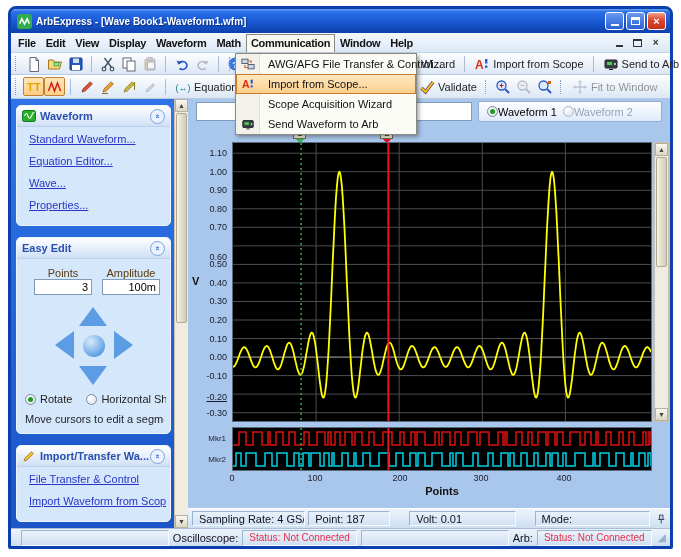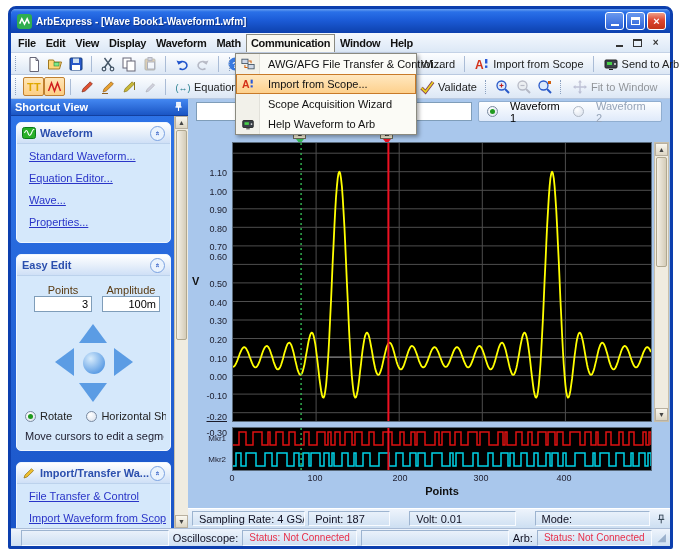--- a/index.html
+++ b/index.html
@@ -77,26 +77,26 @@
   .eehint{font-size:11px;color:#223;margin:8px 6px 8px 8px;white-space:nowrap;overflow:hidden;}
   
   .sbscroll{width:13px;background:#f0ece0;border-left:1px solid #c8c0ac;position:relative;flex:none;}
   .sarrow{position:absolute;left:0;width:13px;height:13px;background:linear-gradient(180deg,#faf8f0,#ddd6c4);border:1px solid #b8b0a0;box-sizing:border-box;font-size:7px;color:#444;display:flex;align-items:center;justify-content:center;}
   .sthumb{position:absolute;left:1px;width:11px;background:linear-gradient(90deg,#f4f0e6,#d4ccb8);border:1px solid #b0a890;border-radius:2px;box-sizing:border-box;}
   
   .content{flex:1;position:relative;background:#a9c7ec;min-width:0;}
   .toprow{position:absolute;left:0;top:0;right:0;height:26px;}
   .winput{position:absolute;left:8px;top:3px;width:276px;height:19px;border:1px solid #7f9db9;background:#fff;box-sizing:border-box;font-size:11px;padding:0 3px;font-family:"Liberation Sans",sans-serif;}
   .rgroup{position:absolute;left:290px;top:2px;width:184px;height:21px;background:linear-gradient(180deg,#fdfeff,#dfeafa);border:1px solid #90aed0;border-radius:2px;display:flex;align-items:center;gap:6px;padding:0 8px;box-sizing:border-box;font-size:11px;}
-  .rgroup .opt{display:flex;align-items:center;gap:12px;}
+  .rgroup .opt{display:flex;align-items:center;gap:0;}
   .rgroup .dis-l{color:#96a4b8;}
   .flag{position:absolute;width:13px;height:13px;background:#f6efd6;border:1px solid #6b6b5a;font-size:9px;color:#222;text-align:center;line-height:12px;box-sizing:border-box;}
   .fstem{position:absolute;width:0;height:0;border-left:4px solid transparent;border-right:4px solid transparent;border-top:5px solid;}
   .plotwrap{position:absolute;left:44px;top:43px;width:420px;height:280px;background:#000;border:1px solid #5a6a7a;box-sizing:border-box;}
-  .ylabels{position:absolute;left:0;top:43px;width:42px;height:280px;margin-top:20px;}
+  .ylabels{position:absolute;left:0;top:43px;width:42px;height:280px;}
   .ylabels div{position:absolute;right:3px;font-size:9px;color:#1a1a2a;}
   .vlabel{position:absolute;left:4px;top:176px;font-size:11px;font-weight:bold;color:#111;}
   .cscroll{position:absolute;left:466px;top:43px;width:15px;height:280px;background:#f0ece0;border:1px solid #c8c0ac;box-sizing:border-box;}
   .cscroll .sarrow{width:13px;}
   .markwrap{position:absolute;left:44px;top:328px;width:420px;height:44px;background:#000;border:1px solid #5a6a7a;box-sizing:border-box;}
   .marklabels{position:absolute;left:0;top:328px;width:42px;height:44px;text-align:center;}
   .marklabels div{position:absolute;right:4px;font-size:8px;color:#223;}
   .xticks{position:absolute;left:44px;top:374px;width:420px;height:11px;}
   .xticks span{position:absolute;transform:translateX(-50%);font-size:9px;color:#223;}
   .xlabel{position:absolute;left:44px;top:386px;width:420px;text-align:center;font-size:11px;font-weight:bold;color:#111;}
@@ -333,27 +333,20 @@
               <path d="M8 1l2 2.5H6zM8 15l2-2.5H6zM1 8l2.5-2v4zM15 8l-2.5-2v4z" fill="#88a"></path>
             </svg>
           <span>Fit to Window</span>
         </div>
       </div>
     </div>
 
     <div class="bodyrow">
 
       <div class="sidebar">
-        <div class="sbheader">
-          <span>Shortcut View</span>
-          <span class="pin"><svg width="11" height="11" viewBox="0 0 12 12">
-                <rect x="4" y="1.5" width="4" height="5" fill="#e8eef8" stroke="#fff"></rect>
-                <path d="M2.5 6.5h7M6 6.5V11" stroke="#fff" stroke-width="1.2"></path>
-              </svg></span>
-        </div>
         <div class="sbbody">
           <div class="panels">
 
             <div class="panel">
               <div class="phead">
                 <svg width="14" height="14" viewBox="0 0 14 14">
                     <rect width="13" height="11" x=".5" y="1.5" rx="2" fill="#28b028" stroke="#0a7a1a"></rect>
                     <path d="M2.5 7q2-5 3.5 0t3.5 0 2.5-3" stroke="#fff" fill="none" stroke-width="1.1"></path>
                   </svg>
                 <span class="ptitle">Waveform</span>
@@ -449,21 +442,21 @@
             <div class="fstem" style="left: 108.143px; top: 40px; border-top-color: rgb(51, 187, 85);"></div>
             <div class="flag" style="left: 192.4px; top: 27px;">2</div>
             <div class="fstem" style="left: 195.4px; top: 40px; border-top-color: rgb(238, 17, 34);"></div>
           </div>
         <div class="ylabels" id="ylabels">
             <div style="top: 6.19333px;">1.10</div>
             <div style="top: 24.7267px;">1.00</div>
             <div style="top: 43.26px;">0.90</div>
             <div style="top: 61.7933px;">0.80</div>
             <div style="top: 80.3267px;">0.70</div>
-            <div style="top: 90px;">0.60</div>
+            <div style="top: 110px;">0.60</div>
             <div style="top: 117.393px;">0.50</div>
             <div style="top: 135.927px;">0.40</div>
             <div style="top: 154.46px; text-align: right;">0.30</div>
             <div style="top: 172.993px;">0.20</div>
             <div style="top: 191.527px;">0.10</div>
             <div style="top: 210.06px;">0.00</div>
             <div style="top: 228.593px;">-0.10</div>
             <div style="top: 250px; text-decoration: underline;">-0.20</div>
             <div style="top: 265.66px;">-0.30</div>
           </div>
@@ -576,16 +569,16 @@
     </div>
     <div class="drow">
       <span class="dicon">
           <svg width="14" height="14" viewBox="0 0 16 16">
             <rect x="2" y="4" width="12" height="8" rx="1" fill="#3a4048" stroke="#222"></rect>
             <rect x="4" y="6" width="5" height="3" fill="#48d048"></rect>
             <circle cx="12" cy="8" r="1" fill="#e0e0e0"></circle>
             <path d="M6 13.5h4" stroke="#222"></path>
           </svg>
         </span>
-      <span class="dlabel">Help Waveform to Arb</span>
+      <span class="dlabel">Send Waveform to Arb</span>
     </div>
   </div>
 </div>
 
 </body></html>

